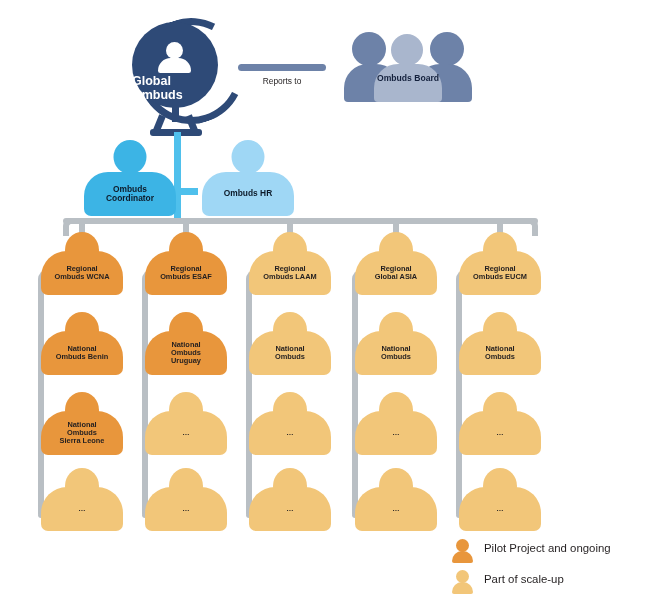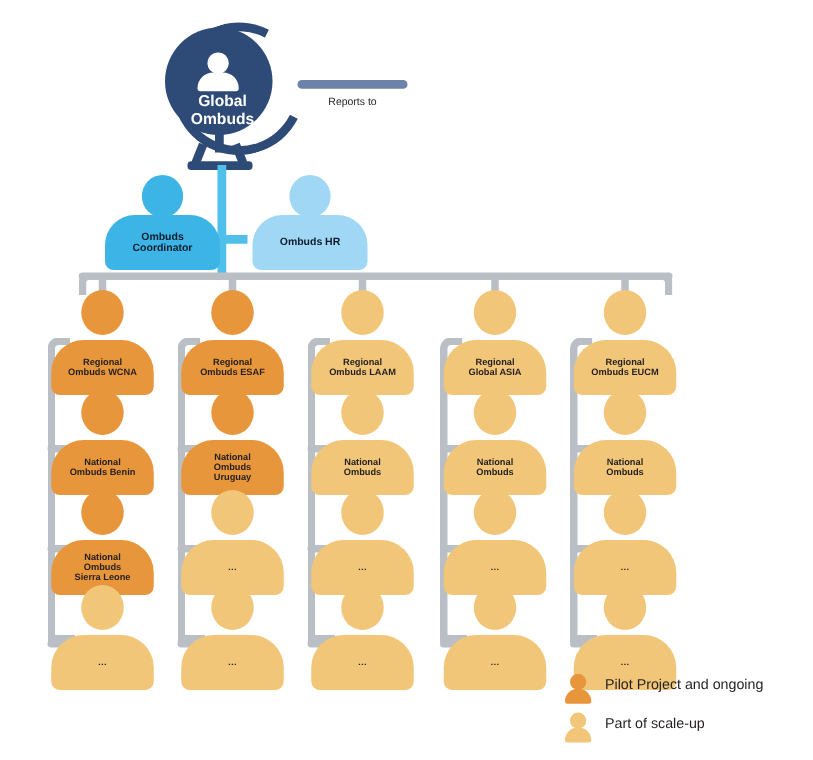--- a/index.html
+++ b/index.html
@@ -15,21 +15,21 @@
   .person .head{position:absolute;left:50%;transform:translateX(-50%);
                 border-radius:50%;}
   .person .body{position:absolute;left:50%;transform:translateX(-50%);
                 display:flex;align-items:center;justify-content:center;
                 text-align:center;box-sizing:border-box;}
   .person .body span{display:block;line-height:1.12;}
 
   
   .node{width:96px;height:78px;}
   .node .head{top:0;width:34px;height:36px;}
-  .node .body{top:40px;width:82px;height:44px;
+  .node .body{top:19px;width:82px;height:44px;
               border-radius:26px 26px 7px 7px;
               font-size:7.4px;font-weight:bold;color:#231f20;
               padding:0 5px;}
 
   
   .node2{width:104px;height:76px;}
   .node2 .head{top:0;width:33px;height:34px;}
   .node2 .body{top:32px;width:92px;height:44px;
                border-radius:24px 24px 7px 7px;
                font-size:8.4px;font-weight:bold;color:#0d1b2a;padding:0 4px;}
@@ -38,21 +38,21 @@
   #globe-wrap{left:130px;top:16px;width:108px;height:120px;}
   .globe-ring{position:absolute;left:8px;top:2px;width:92px;height:92px;
               border:7px solid #2e4a77;border-radius:50%;
               border-right-color:transparent;transform:rotate(-18deg);}
   .globe-ball{position:absolute;left:2px;top:6px;width:86px;height:86px;
               border-radius:50%;background:#2e4a77;}
   .globe-person-head{position:absolute;left:34px;top:20px;width:17px;height:17px;
                      border-radius:50%;background:#ffffff;}
   .globe-person-body{position:absolute;left:26px;top:36px;width:33px;height:15px;
                      border-radius:16px 16px 3px 3px;background:#ffffff;}
-  .globe-label{position:absolute;left:0;top:52px;width:92px;text-align:center;
+  .globe-label{position:absolute;left:0;top:52px;width:92px;
                color:#ffffff;font-weight:bold;font-size:12.5px;line-height:1.14;}
   .globe-neck{position:absolute;left:42px;top:90px;width:7px;height:16px;background:#2e4a77;}
   .globe-stemL{position:absolute;left:26px;top:99px;width:7px;height:16px;
                background:#2e4a77;transform:rotate(22deg);}
   .globe-stemR{position:absolute;left:58px;top:99px;width:7px;height:16px;
                background:#2e4a77;transform:rotate(-22deg);}
   .globe-base{position:absolute;left:20px;top:113px;width:52px;height:7px;
               background:#2e4a77;border-radius:3px;}
 
   
@@ -118,20 +118,32 @@
     </div>
     <div class="globe-neck"></div>
     <div class="globe-stemL"></div>
     <div class="globe-stemR"></div>
     <div class="globe-base"></div>
   </div>
 
   <div class="abs" id="reports-bar"></div>
   <div class="abs" id="reports-label">Reports to</div>
 
+  <div class="abs" id="board">
+    <div class="board-head" style="left:8px;top:6px;width:34px;height:34px;background:#6d82a8;"></div>
+    <div class="board-body" style="left:0px;top:38px;width:56px;height:38px;background:#6d82a8;"></div>
+    <div class="board-head" style="left:86px;top:6px;width:34px;height:34px;background:#6d82a8;"></div>
+    <div class="board-body" style="left:72px;top:38px;width:56px;height:38px;background:#6d82a8;"></div>
+    <div class="board-head" style="left:47px;top:8px;width:32px;height:32px;background:#a9b6cd;"></div>
+    <div class="board-body" style="left:30px;top:38px;width:68px;height:38px;background:#a9b6cd;border-radius:24px 24px 4px 4px;"></div>
+    <div class="board-label">
+      <span>Ombuds</span>
+      <span>Board</span>
+    </div>
+  </div>
 
   <div class="abs" id="blue-vert"></div>
   <div class="abs" id="blue-horz"></div>
 
   <div id="tier2-layer">
       <div class="person node2 abs" style="left: 78px; top: 140px;">
         <div class="head" style="background: rgb(60, 180, 229);"></div>
         <div class="body" style="background: rgb(60, 180, 229);">
           <div>
             <span>Ombuds</span>

